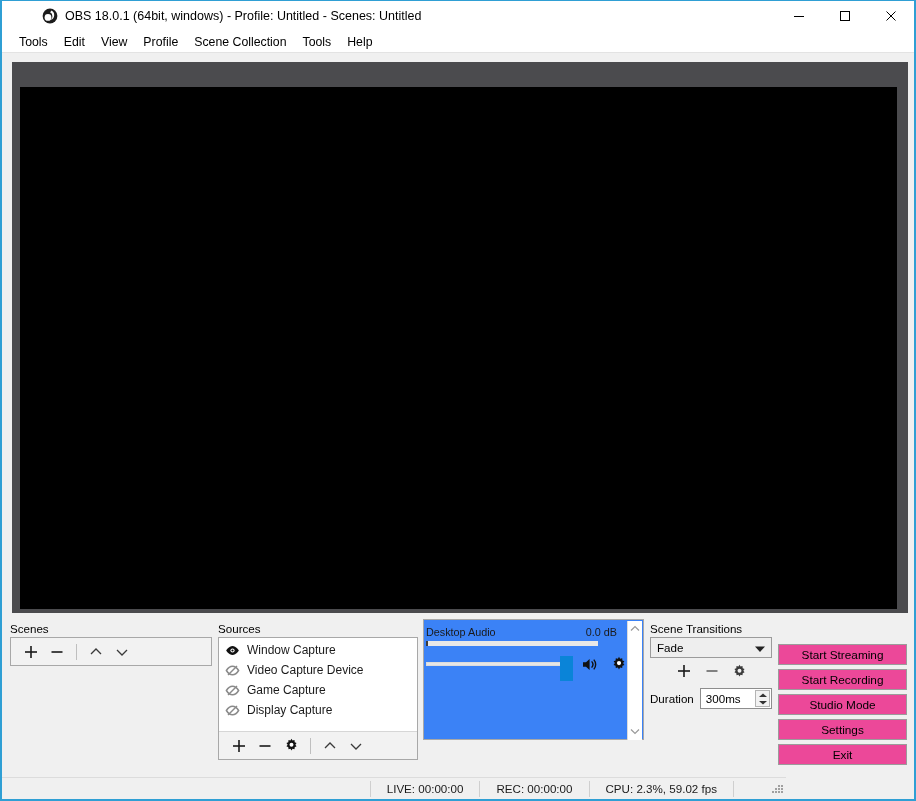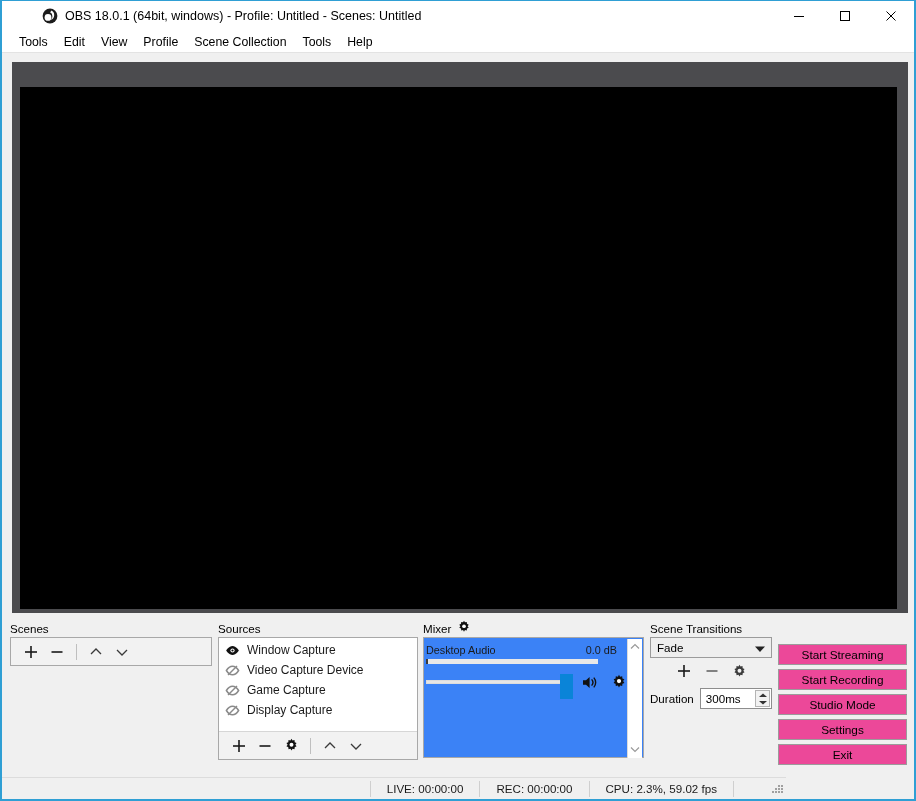--- a/index.html
+++ b/index.html
@@ -496,29 +496,20 @@
           <div class="tool-ico">
             <svg width="16" height="16" viewBox="0 0 16 16">
                 <polyline points="3,6 8,11 13,6" fill="none" stroke="#3a3a3a" stroke-width="1.3"></polyline>
               </svg>
           </div>
         </div>
       </div>
     </div>
 
     <div class="mixer-panel">
-      <div class="panel-title">
-        <span>Mixer</span>
-        <span>
-          <svg width="14" height="14" viewBox="0 0 16 16">
-            <path d="M8 0.8l1.1 1.9 2.1-.5.2 2.2 2 .9-1.3 1.8 1.3 1.8-2 .9-.2 2.2-2.1-.5L8 13.4l-1.1-1.9-2.1.5-.2-2.2-2-.9L3.9 7.1 2.6 5.3l2-.9.2-2.2 2.1.5z" fill="#111"></path>
-            <circle cx="8" cy="7.1" r="2.1" fill="#ffffff"></circle>
-          </svg>
-        </span>
-      </div>
       <div class="mixer-box">
         <div class="mixer-head">
           <span>Desktop Audio</span>
           <span>0.0 dB</span>
         </div>
         <div class="meter">
           <div class="meter-fill"></div>
         </div>
         <div class="vol-row">
           <div class="slider">

